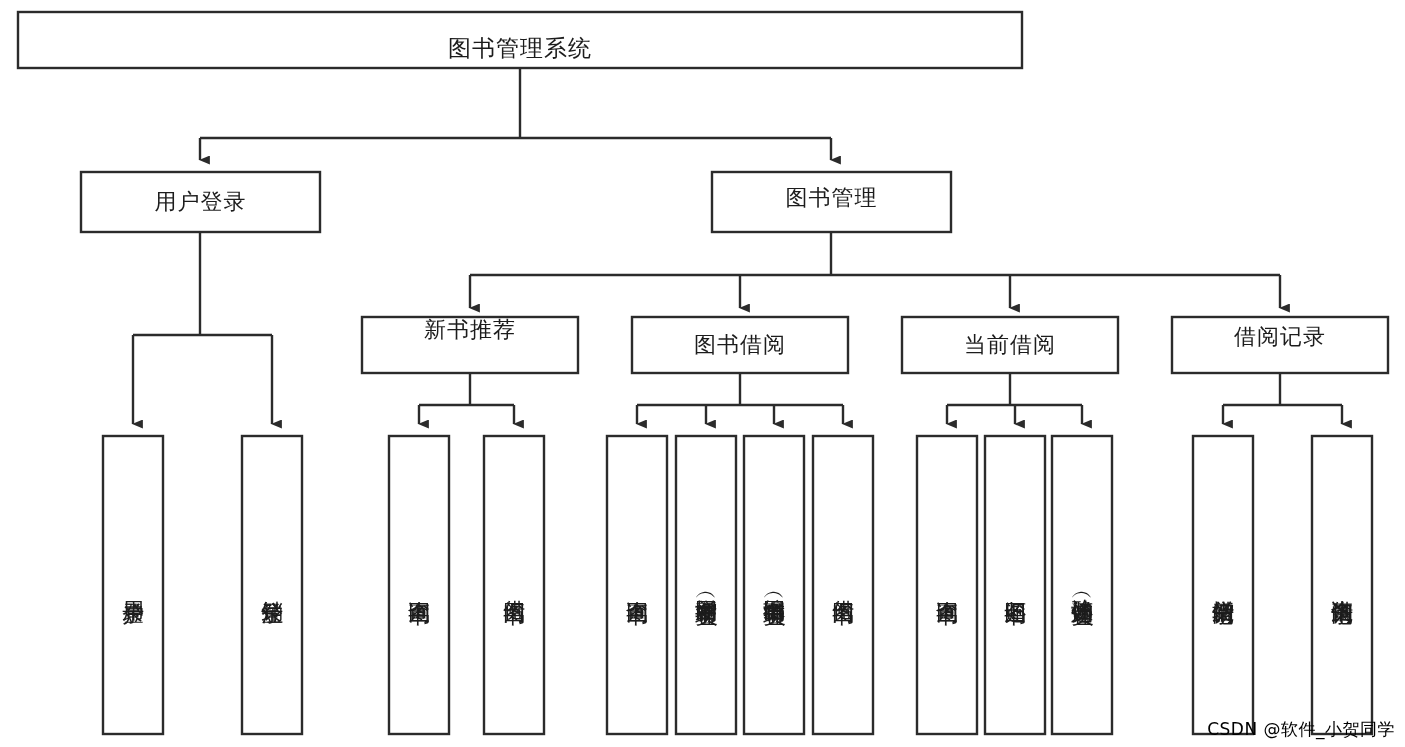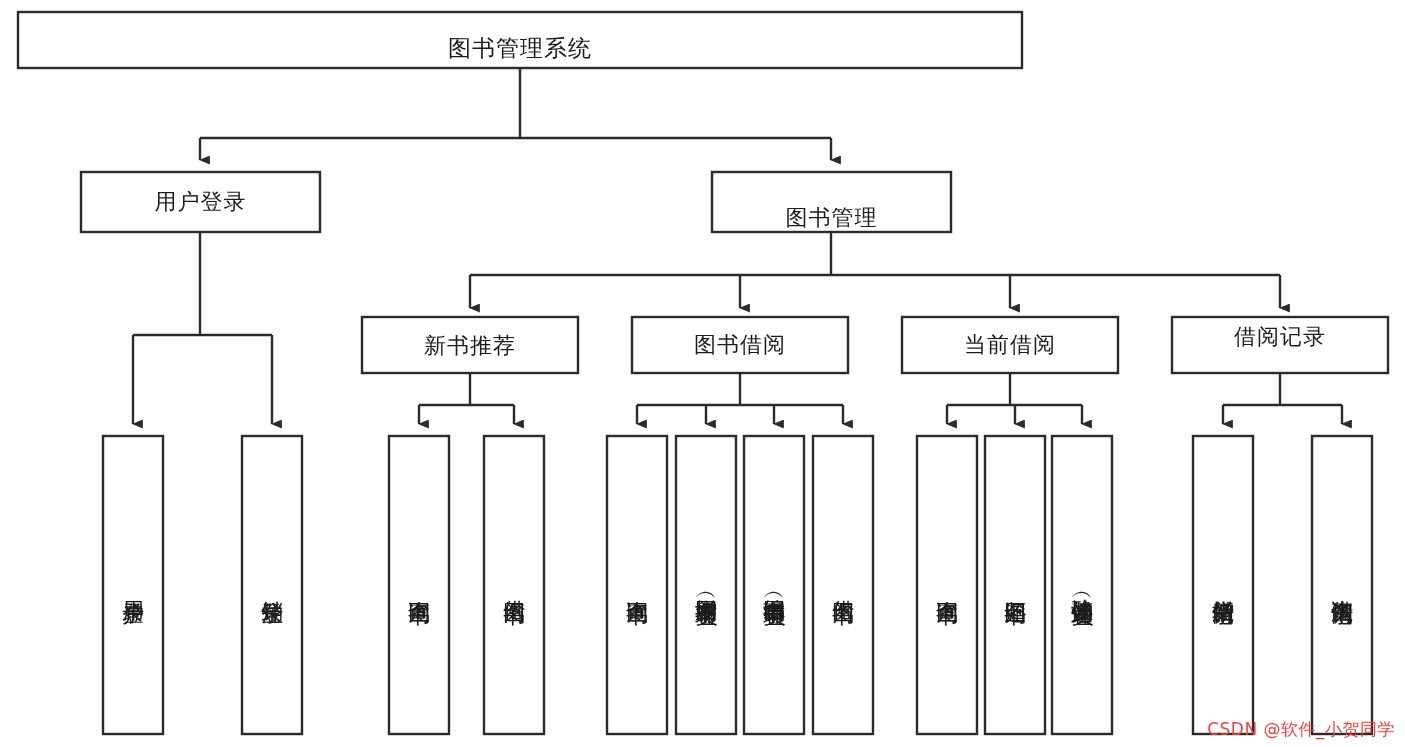--- a/index.html
+++ b/index.html
@@ -26,21 +26,21 @@
   }
   .horiz-label-wrap{
     position:absolute;
     display:flex;align-items:center;justify-content:center;
     font-size:22px;color:#1c1c1c;letter-spacing:1px;
     white-space:nowrap;pointer-events:none;
   }
   .root-label-wrap{font-size:23px;}
   #watermark{
     position:absolute;right:10px;bottom:6px;
-    font-size:17px;color:#ef4444;letter-spacing:0.5px;
+    font-size:17px;color:#000000;letter-spacing:0.5px;
     white-space:nowrap;
   }
 </style>
 </head>
 <body>
 
 <div id="diagram-root">
 
   <svg id="tree-svg" viewBox="0 0 1405 747">
     <defs>
@@ -119,23 +119,23 @@
       <rect class="node-box" x="1052" y="436" width="60" height="298"></rect>
 
       <rect class="node-box" x="1193" y="436" width="60" height="298"></rect>
       <rect class="node-box" x="1312" y="436" width="60" height="298"></rect>
     </g>
   </svg>
 
   <div class="horiz-label-wrap root-label-wrap" style="left:18px;top:20px;width:1004px;height:56px;">图书管理系统</div>
 
   <div class="horiz-label-wrap" style="left:81px;top:172px;width:239px;height:60px;">用户登录</div>
-  <div class="horiz-label-wrap" style="left:712px;top:188px;width:239px;height:60px;">图书管理</div>
+  <div class="horiz-label-wrap" style="left:712px;top:168px;width:239px;height:60px;">图书管理</div>
 
-  <div class="horiz-label-wrap" style="left:362px;top:320px;width:216px;height:52px;">新书推荐</div>
+  <div class="horiz-label-wrap" style="left:362px;top:304px;width:216px;height:52px;">新书推荐</div>
   <div class="horiz-label-wrap" style="left:632px;top:317px;width:216px;height:56px;">图书借阅</div>
   <div class="horiz-label-wrap" style="left:902px;top:317px;width:216px;height:56px;border-radius:24px;">当前借阅</div>
   <div class="horiz-label-wrap" style="left:1172px;top:317px;width:216px;height:40px;">借阅记录</div>
 
   <div class="vert-label-wrap" style="left:103px;top:436px;width:60px;height:298px;">用户登录</div>
   <div class="vert-label-wrap" style="left:242px;top:436px;width:60px;height:298px;">注销登录</div>
 
   <div class="vert-label-wrap" style="left:389px;top:436px;width:60px;height:298px;">查询图书</div>
   <div class="vert-label-wrap" style="left:484px;top:436px;width:60px;height:298px;">借阅图书</div>
 

